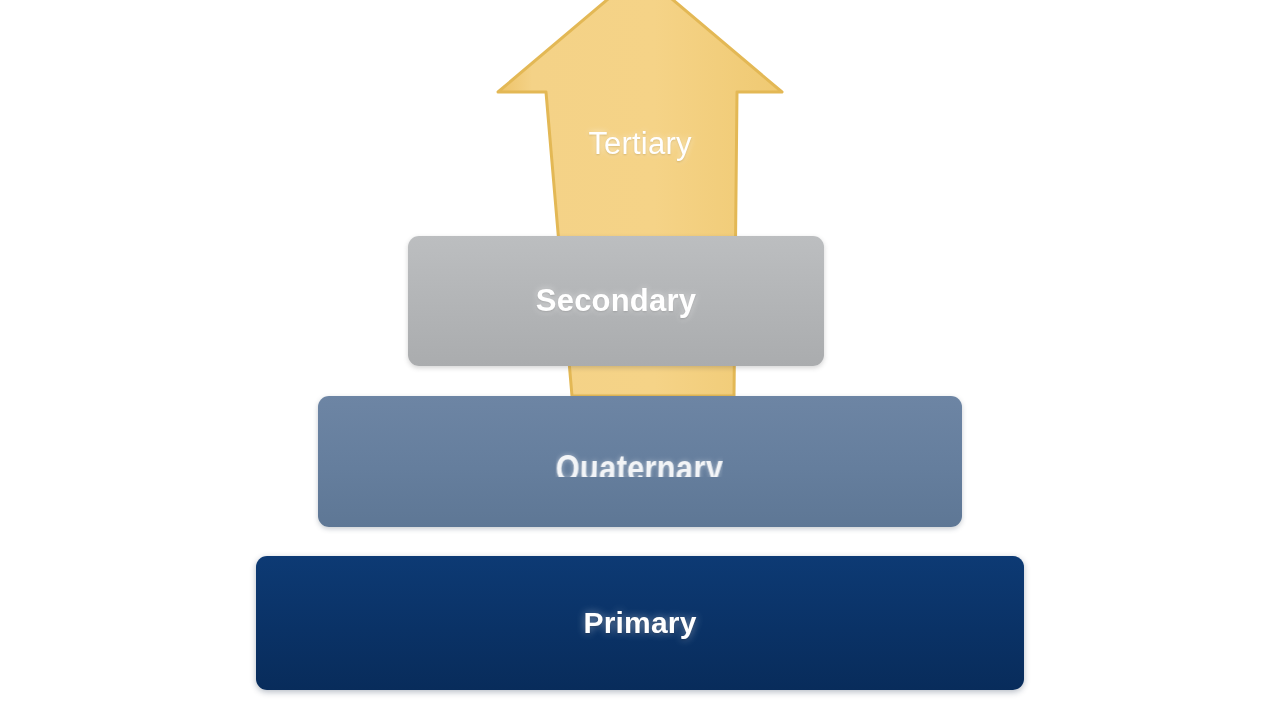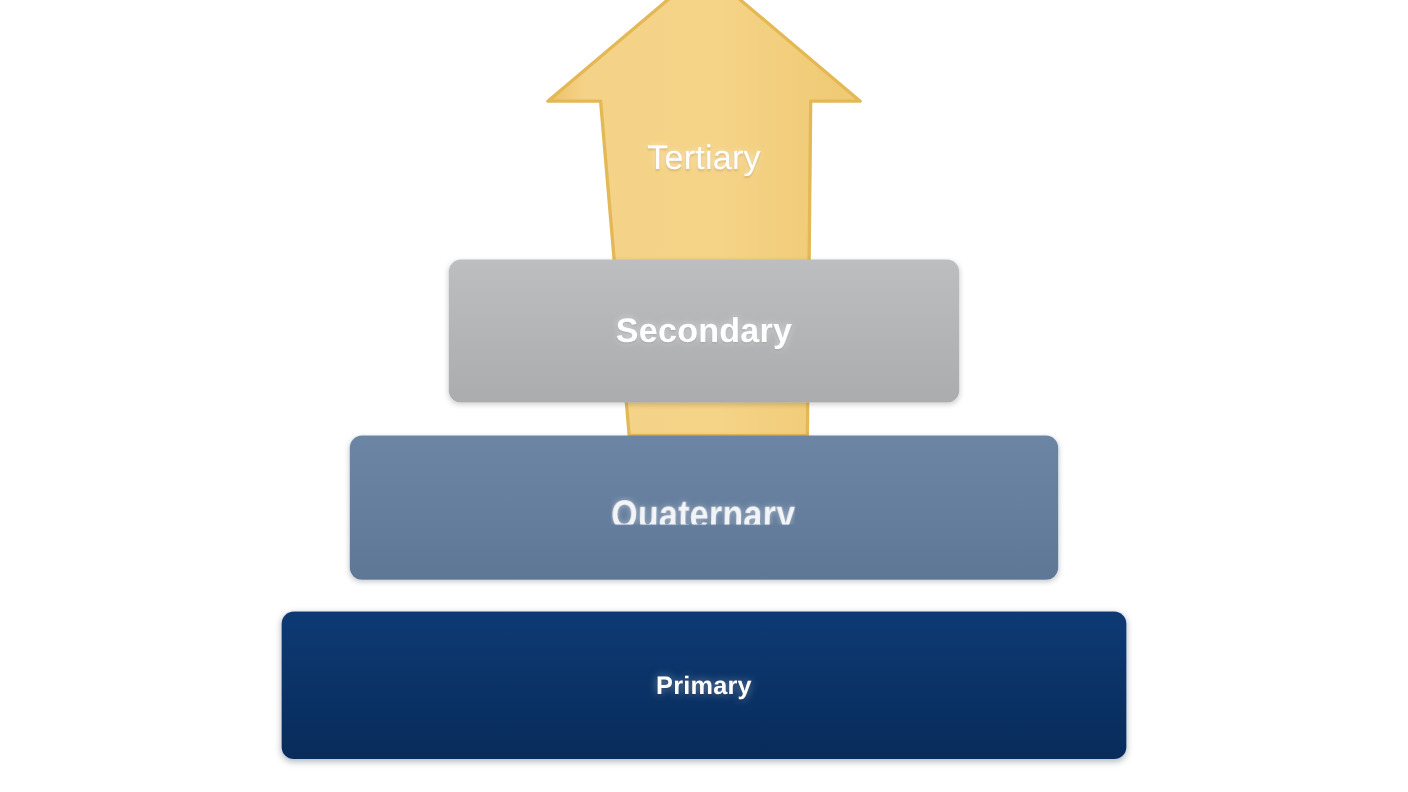--- a/index.html
+++ b/index.html
@@ -52,21 +52,21 @@
   .bar-label {
     font-weight: bold;
     color: #ffffff;
     text-align: center;
     letter-spacing: 0.2px;
   }
 
   .bar-secondary {
     left: 408px;
     top: 236px;
-    width: 464px;
+    width: 416px;
     height: 130px;
     background: linear-gradient(180deg, #bcbec0 0%, #b2b4b6 55%, #aaacae 100%);
     box-shadow: 0 2px 5px rgba(60,60,60,0.22);
   }
   .bar-secondary .bar-label {
     font-size: 31px;
     text-shadow: 0 0 7px rgba(255,255,255,0.5),
                  0 1px 2px rgba(90,90,90,0.35);
   }
 
@@ -98,21 +98,21 @@
 
   .bar-primary {
     left: 256px;
     top: 556px;
     width: 768px;
     height: 134px;
     background: linear-gradient(180deg, #0d3a74 0%, #0a3266 55%, #082c5b 100%);
     box-shadow: 0 2px 6px rgba(10,30,60,0.30);
   }
   .bar-primary .bar-label {
-    font-size: 23px;
+    font-size: 30px;
     text-shadow: 0 0 8px rgba(255,255,255,0.45),
                  0 1px 2px rgba(0,20,50,0.5);
   }
 </style>
 </head>
 <body>
 
 <div id="stage">
 
   <div class="arrow-wrap">

